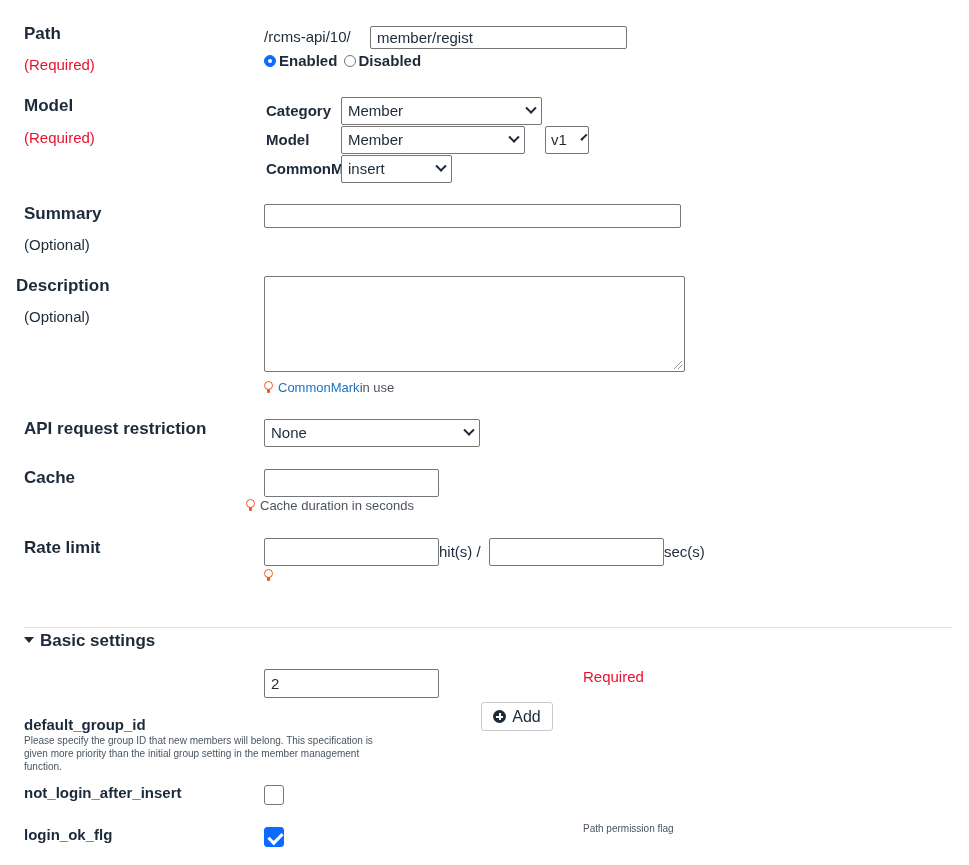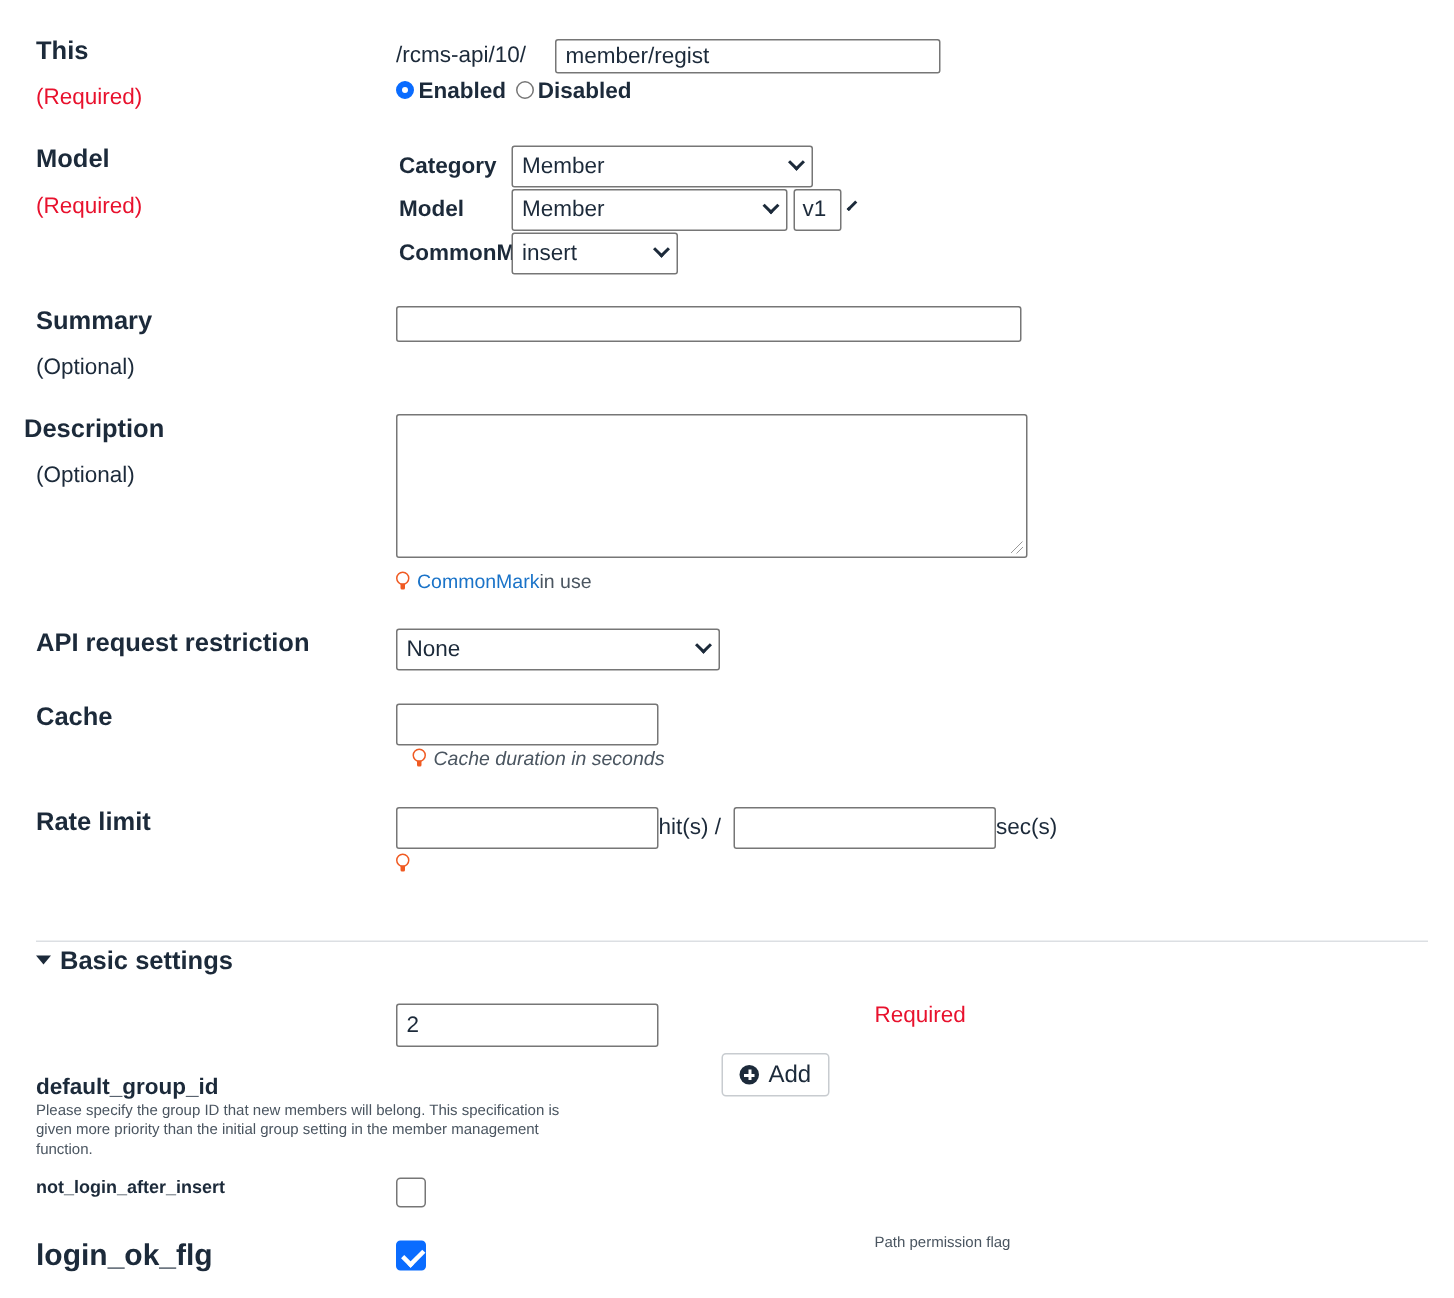--- a/index.html
+++ b/index.html
@@ -27,21 +27,21 @@
   .plus { width: 13px; height: 13px; border-radius: 50%; background: #1c2a3a; position: relative; display: inline-block; }
   .plus::before { content: ""; position: absolute; left: 3px; top: 5.5px; width: 7px; height: 2px; background: #fff; }
   .plus::after { content: ""; position: absolute; left: 5.5px; top: 3px; width: 2px; height: 7px; background: #fff; }
   .divider { height: 1px; background: #dcdfe3; }
   .tri { display: inline-block; width: 0; height: 0; border-left: 5px solid transparent; border-right: 5px solid transparent; border-top: 6px solid #1c2a3a; vertical-align: 3px; margin-right: 6px; }
   .textarea-grip { position: absolute; right: 2px; bottom: 2px; width: 8px; height: 8px; background: linear-gradient(135deg, transparent 45%, #999 45%, #999 52%, transparent 52%, transparent 70%, #999 70%, #999 77%, transparent 77%); }
 </style>
 </head>
 <body>
 
-<div class="abs lbl" style="left:24px;top:24px;">This</div>
+<div class="abs lbl" style="left:24px;top:24px;">Path</div>
 <div class="abs req" style="left:24px;top:56px;">(Required)</div>
 <div class="abs" style="left:264px;top:28px;font-size:15px;">/rcms-api/10/</div>
 <div class="abs inp" style="left:370px;top:26px;width:257px;height:23px;line-height:21px;">member/regist</div>
 <div class="abs" style="left:264px;top:52px;font-size:15px;font-weight:bold;">
   <span><span class="radio on"></span><span>Enabled</span></span>
   <span><span class="radio" style="margin-left:2px;"></span><span>Disabled</span></span>
 </div>
 
 <div class="abs lbl" style="left:24px;top:96px;">Model</div>
 <div class="abs req" style="left:24px;top:129px;">(Required)</div>
@@ -50,21 +50,21 @@
 <div class="abs sel" style="left:341px;top:97px;width:201px;">
   <span>Member</span>
     <span class="chev"></span>
 </div>
 
 <div class="abs sublbl" style="left:266px;top:131px;">Model</div>
 <div class="abs sel" style="left:341px;top:126px;width:184px;">
   <span>Member</span>
     <span class="chev"></span>
 </div>
-<div class="abs sel" style="left:529px;top:126px;width:32px;padding:0 5px;">
+<div class="abs sel" style="left:545px;top:126px;width:44px;padding:0 5px;">
   <span>v1</span>
     <span class="chev"></span>
 </div>
 
 <div class="abs sublbl" style="left:266px;top:160px;">CommonMark</div>
 <div class="abs sel" style="left:341px;top:155px;width:111px;">
   <span>insert</span>
     <span class="chev"></span>
 </div>
 
@@ -83,21 +83,21 @@
 </div>
 
 <div class="abs lbl" style="left:24px;top:419px;">API request restriction</div>
 <div class="abs sel" style="left:264px;top:419px;width:216px;">
   <span>None</span>
     <span class="chev"></span>
 </div>
 
 <div class="abs lbl" style="left:24px;top:468px;">Cache</div>
 <div class="abs inp" style="left:264px;top:469px;width:175px;height:28px;"></div>
-<div class="abs hint" style="left:275px;top:496px;font-style:italic;">
+<div class="abs hint" style="left:246px;top:496px;">
   <span class="bulb"></span><span>Cache duration in seconds</span>
 </div>
 
 <div class="abs lbl" style="left:24px;top:538px;">Rate limit</div>
 <div class="abs inp" style="left:264px;top:538px;width:175px;height:28px;"></div>
 <div class="abs" style="left:439px;top:543px;font-size:15px;">hit(s) /</div>
 <div class="abs inp" style="left:489px;top:538px;width:175px;height:28px;"></div>
 <div class="abs" style="left:664px;top:543px;font-size:15px;text-align:center;">sec(s)</div>
 <div class="abs hint" style="left:264px;top:566px;width:690px;">
   <span class="bulb"></span>
@@ -111,18 +111,18 @@
 
 <div class="abs" style="left:24px;top:668px;font-weight:bold;font-size:15px;margin-top:48px;">default_group_id</div>
 <div class="abs inp" style="left:264px;top:669px;width:175px;height:29px;line-height:27px;">2</div>
 <div class="abs req" style="left:583px;top:668px;">Required</div>
 <div class="abs btn" style="left:481px;top:702px;width:72px;">
   <span class="plus"></span>
     <span>Add</span>
 </div>
 <div class="abs" style="left:24px;top:734px;width:360px;font-size:10px;line-height:13px;color:#4a5560;">Please specify the group ID that new members will belong. This specification is given more priority than the initial group setting in the member management function.</div>
 
-<div class="abs" style="left:24px;top:784px;font-weight:bold;font-size:12px;">not_login_after_insert</div>
+<div class="abs" style="left:24px;top:784px;font-weight:bold;font-size:15px;">not_login_after_insert</div>
 <div class="abs cb" style="left:264px;top:785px;"></div>
 
-<div class="abs" style="left:24px;top:826px;font-weight:bold;font-size:20px;">login_ok_flg</div>
+<div class="abs" style="left:24px;top:826px;font-weight:bold;font-size:15px;">login_ok_flg</div>
 <div class="abs cb on" style="left:264px;top:827px;"></div>
 <div class="abs" style="left:583px;top:823px;font-size:10px;color:#4a5560;">Path permission flag</div>
 
 </body></html>

